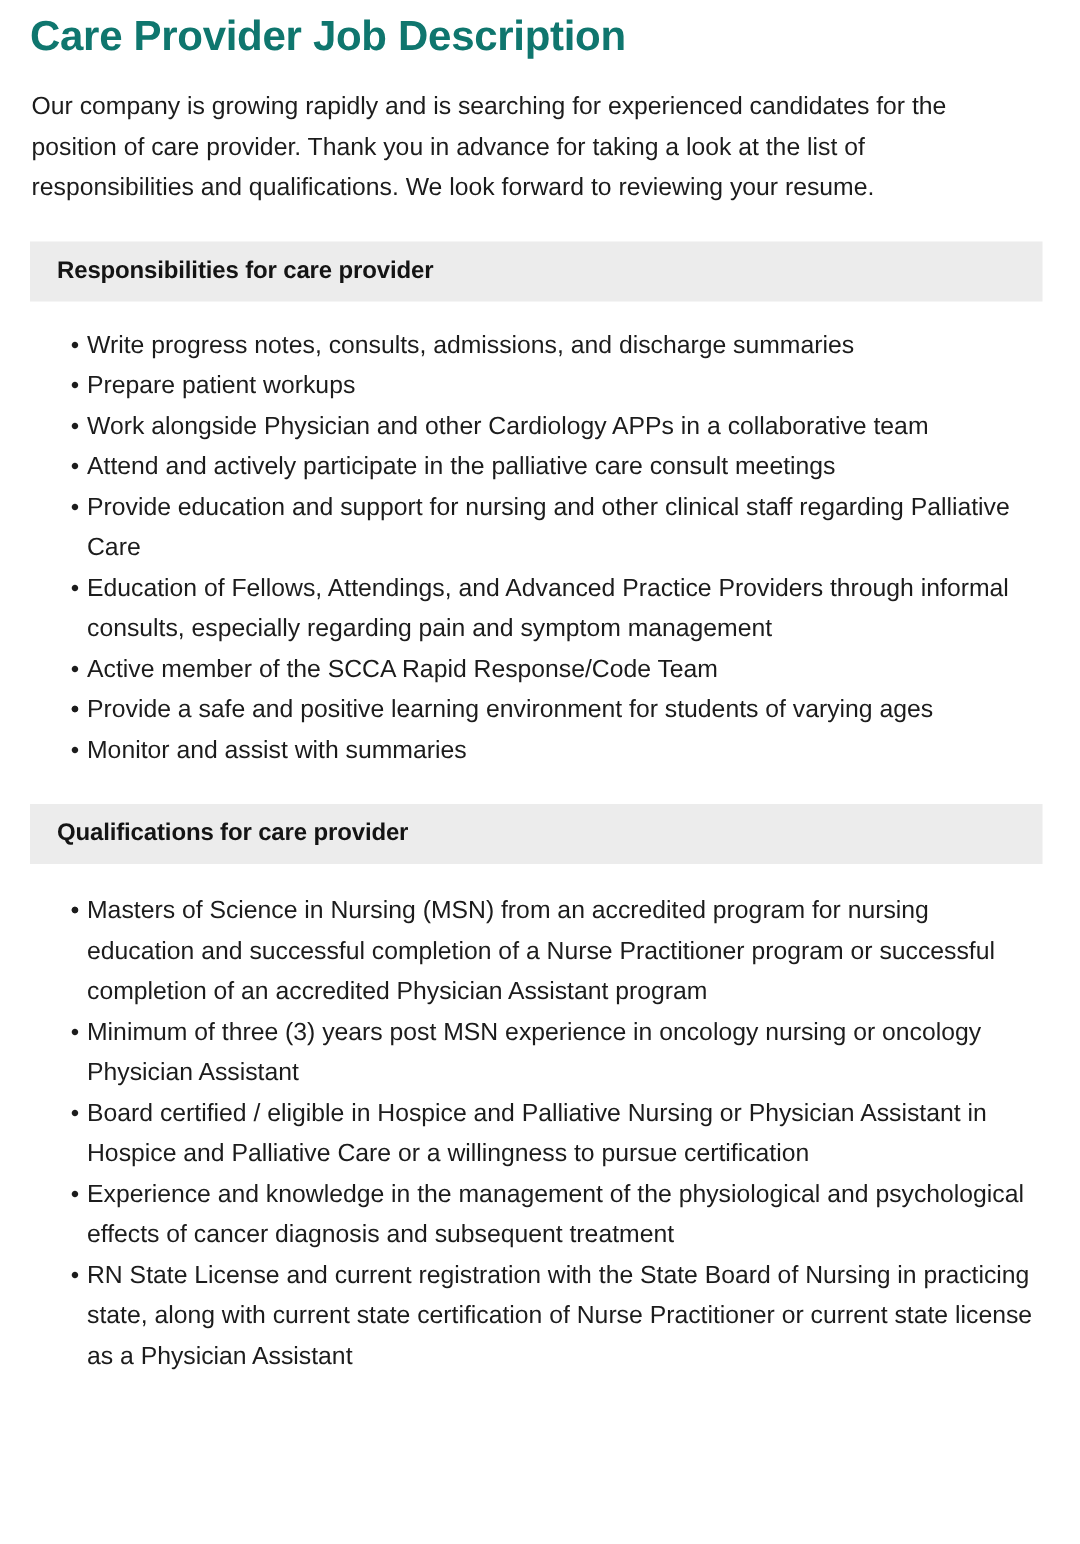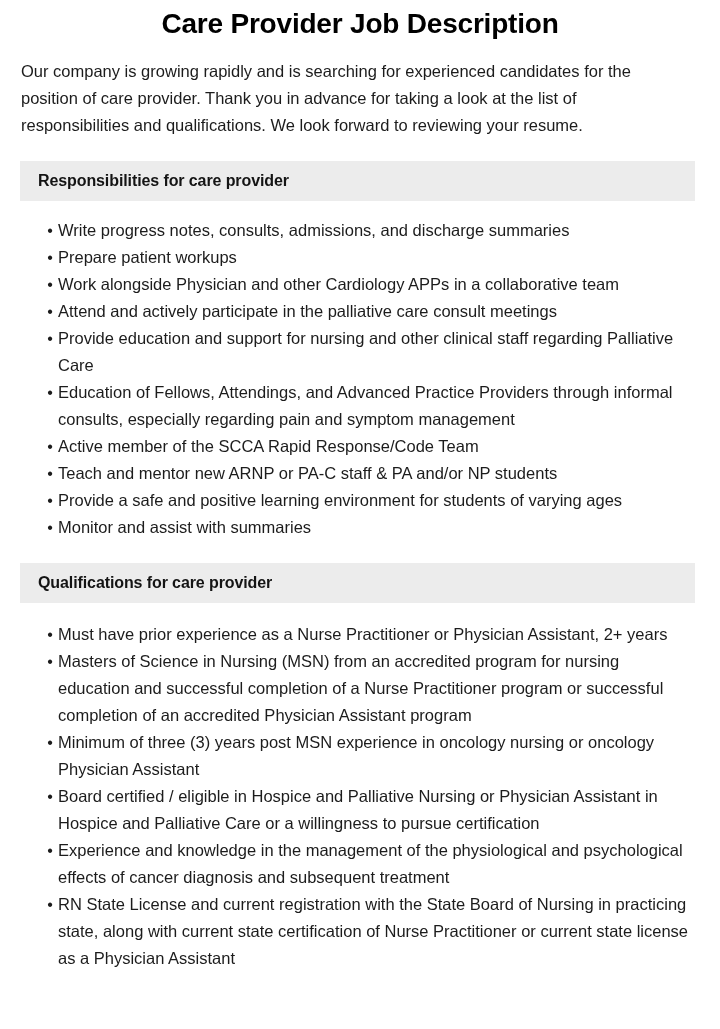--- a/index.html
+++ b/index.html
@@ -20,23 +20,23 @@
     height: 1029px;
     background: #ffffff;
     box-sizing: border-box;
   }
   .doc-title {
     margin: 0;
     padding: 6px 20px 0 20px;
     font-size: 28px;
     line-height: 36px;
     font-weight: 700;
-    text-align: center;
+    text-align: left;
     letter-spacing: -0.2px;
-    color: #000000;
+    color: #0f766e;
   }
   .intro {
     margin: 16px 11px 0 0;
     padding: 0 26px 0 21px;
     font-size: 16.5px;
     line-height: 27px;
     color: #1c1c1c;
   }
   .section {
     margin-top: 22px;
@@ -98,32 +98,32 @@
       <span class="section-header-text">Responsibilities for care provider</span>
     </div>
     <ul class="req-list" id="list-0">
         <li><span class="bullet">•</span><span>Write progress notes, consults, admissions, and discharge summaries</span></li>
         <li><span class="bullet">•</span><span>Prepare patient workups</span></li>
         <li><span class="bullet">•</span><span>Work alongside Physician and other Cardiology APPs in a collaborative team</span></li>
         <li><span class="bullet">•</span><span>Attend and actively participate in the palliative care consult meetings</span></li>
         <li><span class="bullet">•</span><span>Provide education and support for nursing and other clinical staff regarding Palliative Care</span></li>
         <li><span class="bullet">•</span><span>Education of Fellows, Attendings, and Advanced Practice Providers through informal consults, especially regarding pain and symptom management</span></li>
         <li><span class="bullet">•</span><span>Active member of the SCCA Rapid Response/Code Team</span></li>
-        <li><span class="bullet">•</span><span>Teach and mentor new ARNP or PA-C staff &amp; PA and/or NP students</span></li>
+        <li><span class="bullet">•</span></li>
         <li><span class="bullet">•</span><span>Provide a safe and positive learning environment for students of varying ages</span></li>
         <li><span class="bullet">•</span><span>Monitor and assist with summaries</span></li>
       </ul>
   </div>
 
   <div class="section qualifications">
     <div class="section-header">
       <span class="section-header-text">Qualifications for care provider</span>
     </div>
     <ul class="req-list" id="list-1">
-        <li><span class="bullet">•</span><span>Must have prior experience as a Nurse Practitioner or Physician Assistant, 2+ years</span></li>
+        <li><span class="bullet">•</span></li>
         <li><span class="bullet">•</span><span>Masters of Science in Nursing (MSN) from an accredited program for nursing education and successful completion of a Nurse Practitioner program or successful completion of an accredited Physician Assistant program</span></li>
         <li><span class="bullet">•</span><span>Minimum of three (3) years post MSN experience in oncology nursing or oncology Physician Assistant</span></li>
         <li><span class="bullet">•</span><span>Board certified / eligible in Hospice and Palliative Nursing or Physician Assistant in Hospice and Palliative Care or a willingness to pursue certification</span></li>
         <li><span class="bullet">•</span><span>Experience and knowledge in the management of the physiological and psychological effects of cancer diagnosis and subsequent treatment</span></li>
         <li><span class="bullet">•</span><span>RN State License and current registration with the State Board of Nursing in practicing state, along with current state certification of Nurse Practitioner or current state license as a Physician Assistant</span></li>
       </ul>
   </div>
 
 </div>
 

